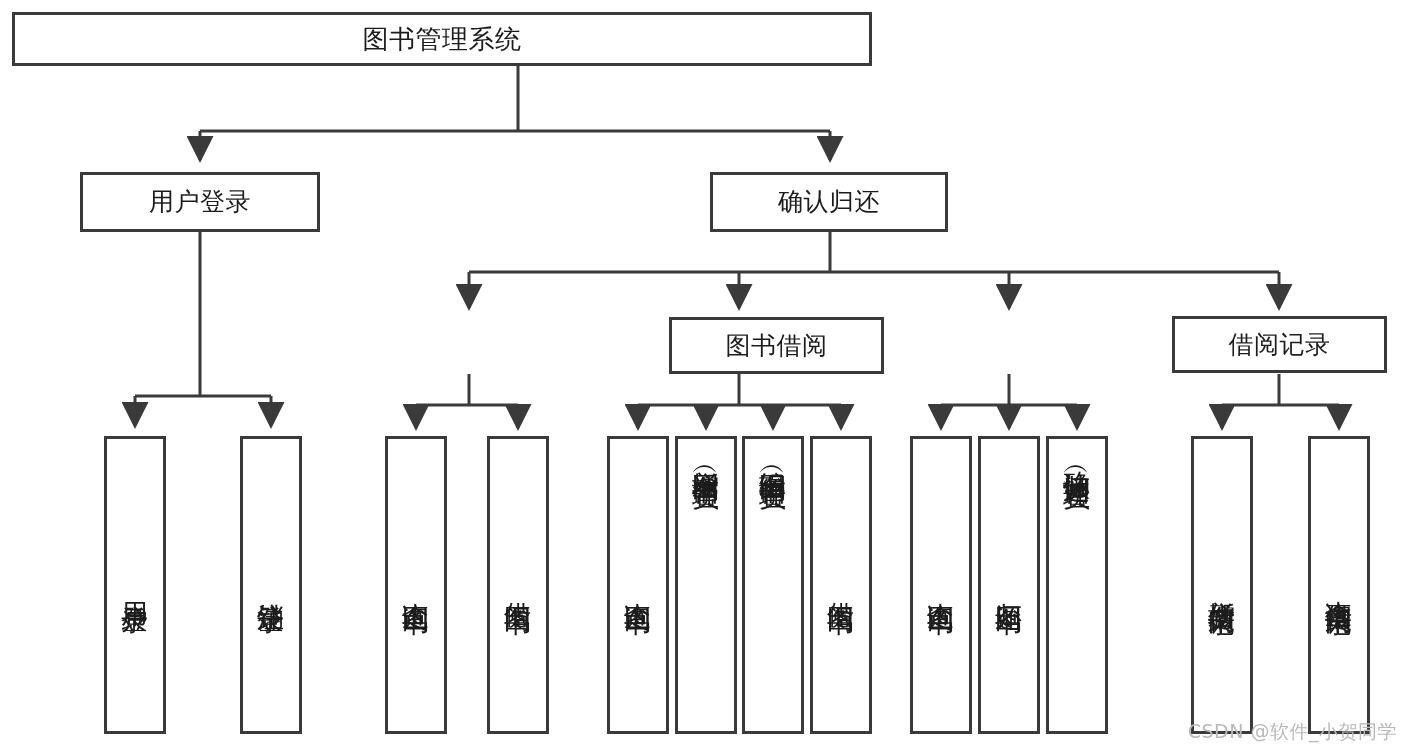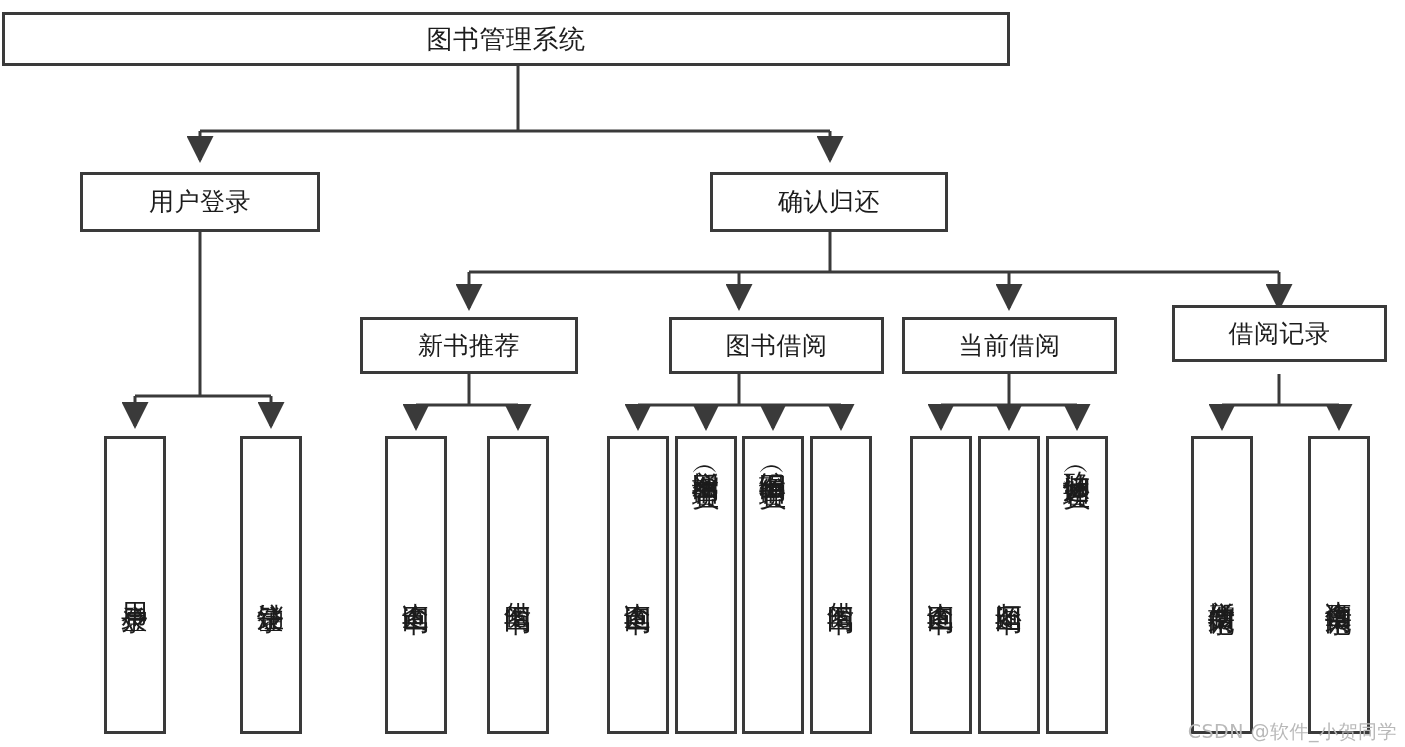--- a/index.html
+++ b/index.html
@@ -126,41 +126,35 @@
       <path d="M1009,405 L1009,428" marker-end="url(#arrow)"></path>
       <path d="M1077,405 L1077,428" marker-end="url(#arrow)"></path>
 
       <path d="M1279,374 L1279,405"></path>
       <path d="M1222,405 L1339,405"></path>
       <path d="M1222,405 L1222,428" marker-end="url(#arrow)"></path>
       <path d="M1339,405 L1339,428" marker-end="url(#arrow)"></path>
     </g>
   </svg>
 
-  <div class="node horizontal" id="root-node" style="left:2px; top:12px; width:1008px; height:54px;">
+  <div class="node horizontal" id="root-node" style="left:12px; top:12px; width:860px; height:54px;">
     <span class="node-label">图书管理系统</span>
   </div>
 
   <div class="node horizontal" style="left:80px; top:172px; width:240px; height:60px;">
     <span class="node-label">用户登录</span>
   </div>
   <div class="node horizontal" style="left:710px; top:172px; width:238px; height:60px;">
     <span class="node-label">确认归还</span>
   </div>
 
-  <div class="node horizontal" style="left:360px; top:317px; width:218px; height:57px;">
-    <span class="node-label">新书推荐</span>
-  </div>
   <div class="node horizontal" style="left:669px; top:317px; width:215px; height:57px;">
     <span class="node-label">图书借阅</span>
   </div>
-  <div class="node horizontal" style="left:902px; top:317px; width:215px; height:57px;">
-    <span class="node-label">当前借阅</span>
-  </div>
-  <div class="node horizontal" style="left:1172px; top:305px; width:215px; height:57px;">
+  <div class="node horizontal" style="left:1172px; top:316px; width:215px; height:57px;">
     <span class="node-label">借阅记录</span>
   </div>
 
   <div class="node vertical centered" style="left:104px; top:436px; width:62px; height:298px;">
     <span class="node-label">用户登录</span>
   </div>
   <div class="node vertical centered" style="left:240px; top:436px; width:62px; height:298px;">
     <span class="node-label">注销登录</span>
   </div>
 

